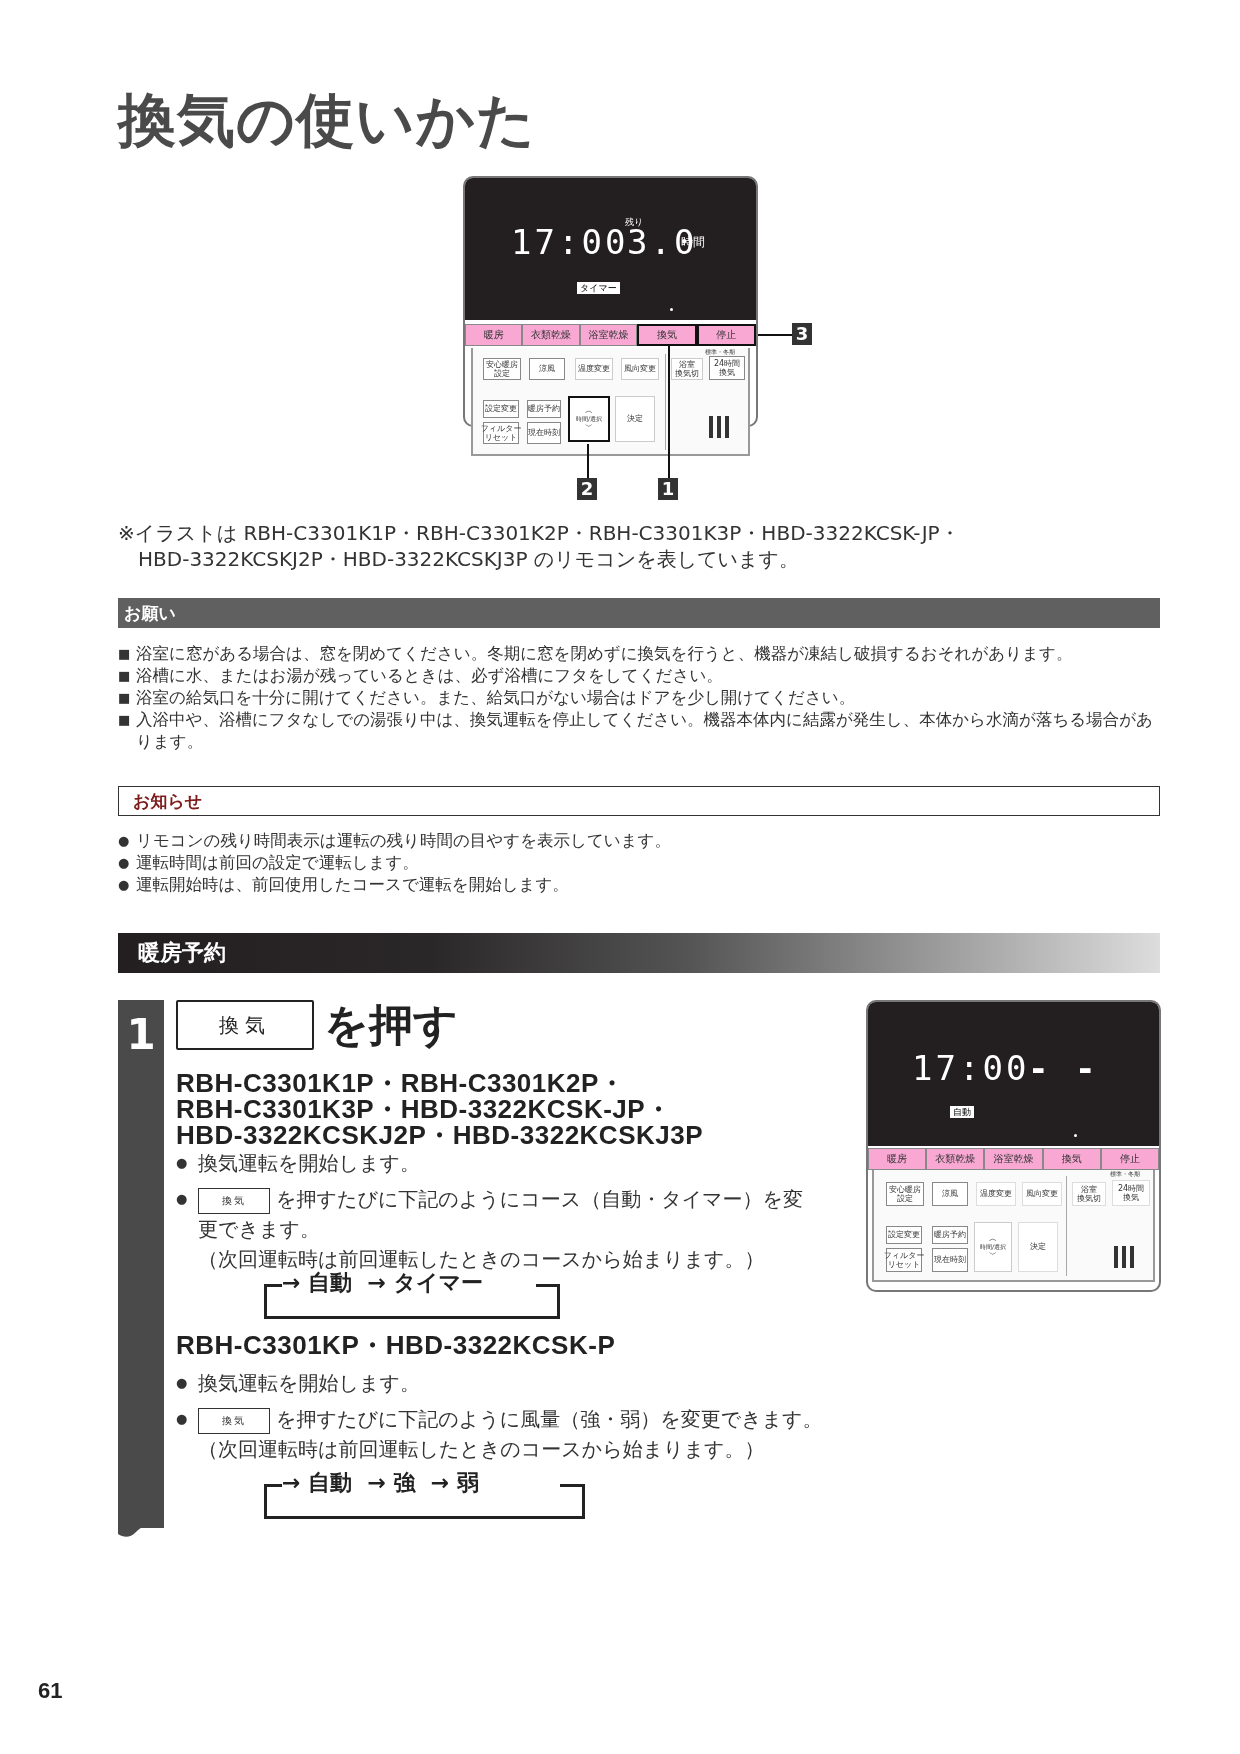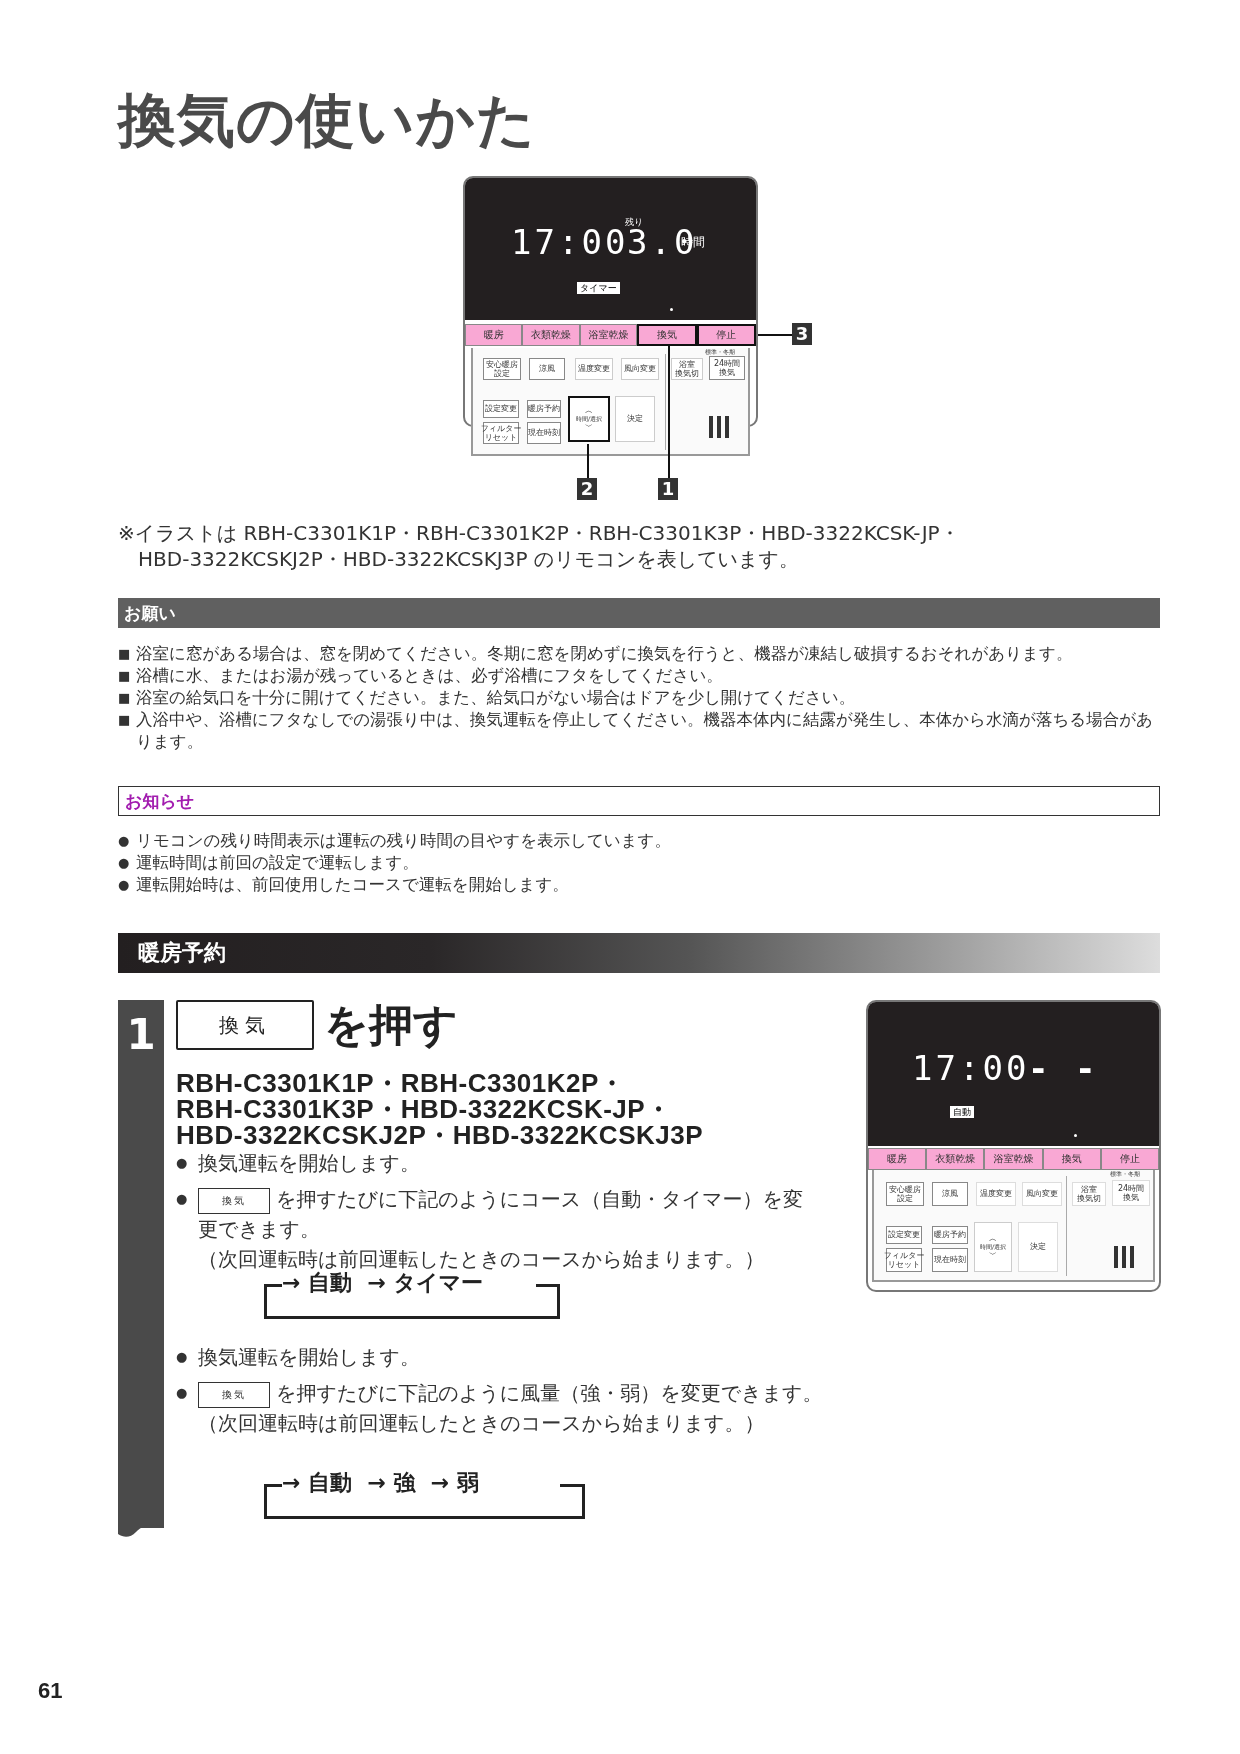--- a/index.html
+++ b/index.html
@@ -25,21 +25,21 @@
   .vdiv { position: absolute; width: 1px; background: #aaa; }
   .bars { position: absolute; display: flex; gap: 4px; }
   .bars span { width: 4px; background: #333; display: block; }
   .callout { position: absolute; background: #333; color: #fff; font-weight: bold; font-size: 18px; text-align: center; width: 20px; height: 22px; line-height: 22px; }
   .cline { position: absolute; background: #111; }
 
   .footnote { left: 118px; top: 520px; font-size: 20px; color: #333; line-height: 26px; }
   .footnote .l2 { padding-left: 20px; }
 
   .sect-dark { left: 118px; top: 598px; width: 1042px; height: 30px; background: #606060; color: #fff; font-weight: bold; font-size: 17px; line-height: 30px; padding-left: 6px; box-sizing: border-box; }
-  .sect-box { left: 118px; top: 786px; width: 1042px; height: 30px; border: 1px solid #333; color: #a21caf; font-weight: bold; font-size: 17px; line-height: 28px; padding-left: 6px; box-sizing: border-box; }
+  .sect-box { left: 118px; top: 786px; width: 1042px; height: 30px; border: 1px solid #333; color: #7f1d1d; font-weight: bold; font-size: 17px; line-height: 28px; padding-left: 14px; box-sizing: border-box; }
   .list { font-size: 16.5px; color: #333; line-height: 22px; }
   .list .item { position: relative; padding-left: 18px; }
   .list .sq::before { content: "■"; position: absolute; left: 0; top: 0; font-size: 13px; }
   .list .dot::before { content: "●"; position: absolute; left: 0; top: 0; font-size: 13px; }
 
   .usage-bar { left: 118px; top: 933px; width: 1042px; height: 40px;
                background: linear-gradient(to right, #231f20 0%, #2a2728 30%, #555 55%, #999 78%, #ddd 100%);
                color: #fff; font-weight: bold; font-size: 22px; line-height: 40px; padding-left: 20px; box-sizing: border-box; }
 
   .step-bar { left: 118px; top: 1000px; width: 46px; height: 528px; background: #4a4a4a; }
@@ -160,20 +160,21 @@
 </div>
 <div class="abs flow" style="left:282px;top:1268px;">
   <span>→&nbsp;</span><span>自動</span>
   <span>&nbsp;→&nbsp;</span><span>タイマー</span>
 </div>
 <div class="flow-line" style="left:264px;top:1284px;width:290px;height:32px;border-top:none;"></div>
 <div class="flow-tick" style="left:264px;top:1284px;width:18px;height:3px;"></div>
 <div class="flow-tick" style="left:536px;top:1284px;width:21px;height:3px;"></div>
 
 <div class="abs" style="left:176px;top:1332px;width:660px;">
+  <div class="model-h">RBH-C3301KP・HBD-3322KCSK-P</div>
   <div class="body-t list" style="font-size:20px;line-height:30px;margin-top:10px;">
     <div class="item dot" style="padding-left:22px;"><span>換気運転を開始します。</span></div>
     <div class="item dot" style="padding-left:22px;margin-top:6px;">
       <span class="inkey">換気</span><span>を押すたびに下記のように風量（強・弱）を変更できます。</span>
     </div>
     <div style="padding-left:22px;">（次回運転時は前回運転したときのコースから始まります。）</div>
   </div>
 </div>
 <div class="abs flow" style="left:282px;top:1468px;">
   <span>→&nbsp;</span><span>自動</span>

